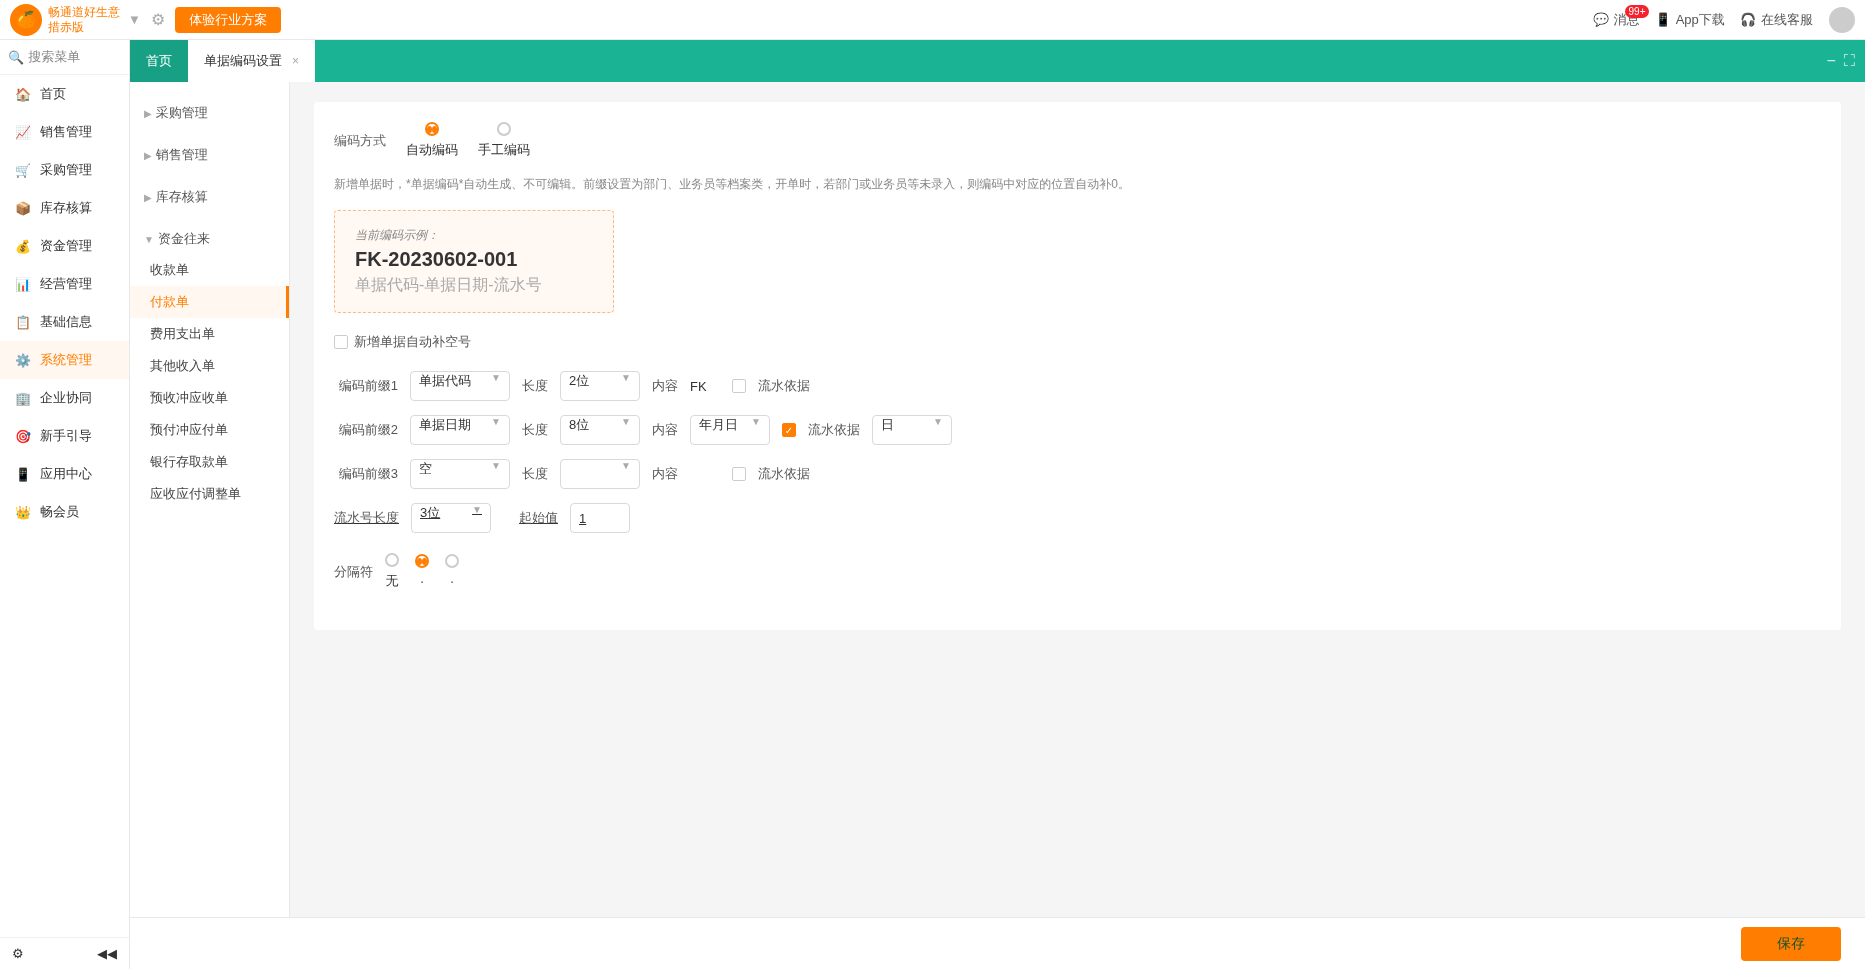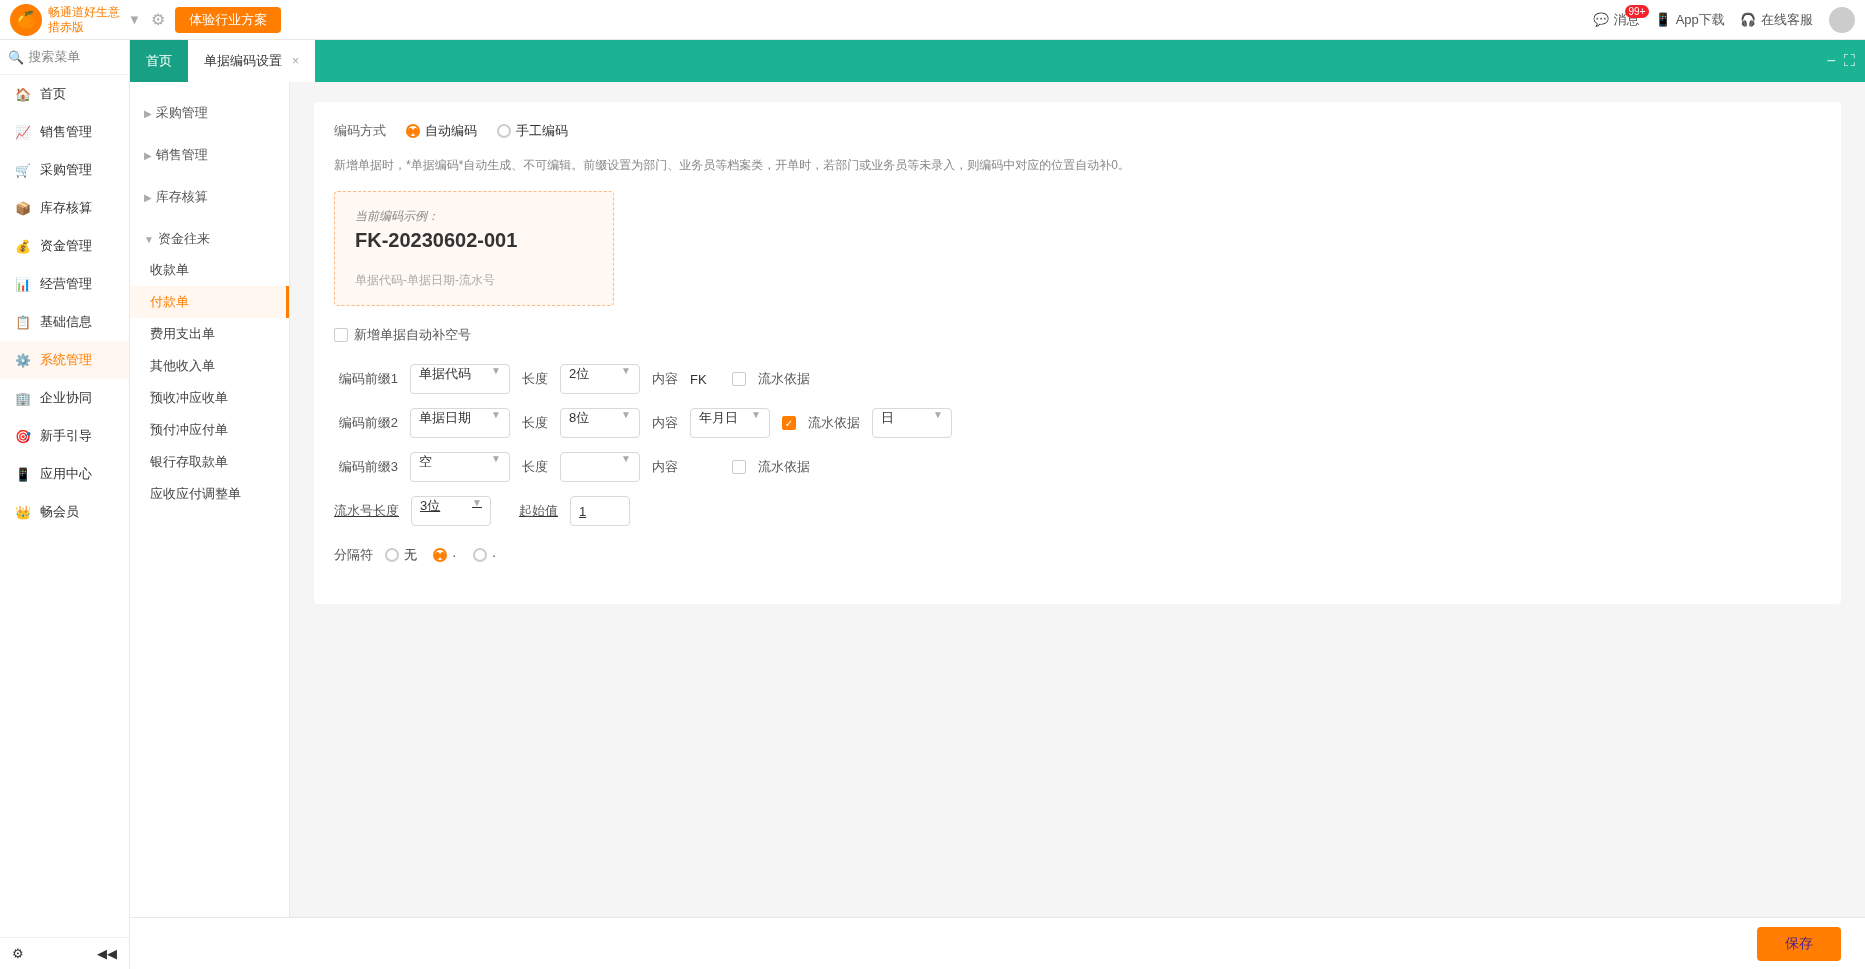--- a/index.html
+++ b/index.html
@@ -51,33 +51,33 @@
 
     
     .main-panel { flex: 1; padding: 20px 24px; overflow-y: auto; background: #f5f5f5; }
     .page-title { font-size: 16px; font-weight: 600; color: #333; margin-bottom: 16px; }
 
     .section-card { background: #fff; border-radius: 4px; padding: 20px; margin-bottom: 16px; }
 
     
     .encoding-mode { display: flex; align-items: center; gap: 20px; margin-bottom: 16px; font-size: 13px; }
     .encoding-label { color: #666; }
-    .radio-item { display: flex; align-items: center; gap: 5px; cursor: pointer; }
+    .radio-item { display: flex; align-items: center; gap: 5px; cursor: pointer; flex-direction: column; }
     .radio-circle { width: 14px; height: 14px; border-radius: 50%; border: 2px solid #ccc; display: flex; align-items: center; justify-content: center; }
     .radio-circle.checked { border-color: #ff7d00; }
     .radio-circle.checked::after { content: ''; width: 7px; height: 7px; background: #ff7d00; border-radius: 50%; }
 
     
     .info-text { font-size: 12px; color: #888; margin-bottom: 16px; line-height: 1.6; }
 
     
     .code-preview { background: #fff8f3; border: 1px dashed #ffb980; border-radius: 4px; padding: 16px 20px; margin-bottom: 20px; display: inline-block; min-width: 280px; }
     .code-preview-label { font-size: 12px; color: #888; margin-bottom: 4px; font-style: italic; }
     .code-preview-value { font-size: 20px; font-weight: 600; color: #333; }
-    .code-preview-desc { font-size: 12px; color: #aaa; margin-top: 20px; }
+    .code-preview-desc { font-size: 16px; color: #aaa; margin-top: 4px; }
 
     
     .checkbox-row { display: flex; align-items: center; gap: 6px; margin-bottom: 20px; font-size: 13px; color: #555; cursor: pointer; }
     .checkbox-box { width: 14px; height: 14px; border: 1px solid #ccc; border-radius: 2px; background: #fff; }
 
     
     .form-row { display: flex; align-items: center; gap: 12px; margin-bottom: 14px; flex-wrap: wrap; }
     .form-label { font-size: 13px; color: #555; width: 64px; text-align: right; flex-shrink: 0; }
     .select-field { height: 30px; border: 1px solid #d9d9d9; border-radius: 4px; padding: 0 8px; font-size: 13px; display: flex; justify-content: space-between; cursor: pointer; background: #fff; gap: 6px; }
     .select-field.w80 { width: 80px; }
@@ -96,21 +96,21 @@
     .input-field { height: 30px; border: 1px solid #d9d9d9; border-radius: 4px; padding: 0 8px; font-size: 13px; color: #333; background: #fff; }
     .input-field.w60 { width: 60px; }
 
     
     .separator-row { display: flex; align-items: center; gap: 12px; margin-bottom: 20px; }
     .sep-label { font-size: 13px; color: #555; }
     .radio-group { display: flex; align-items: center; gap: 16px; }
 
     
     .bottom-bar { height: 52px; background: #fff; border-top: 1px solid #e8e8e8; display: flex; align-items: center; justify-content: flex-end; padding: 0 24px; flex-shrink: 0; }
-    .btn-save { background: #ff7d00; color: #4c1d95; border: none; padding: 8px 28px; border-radius: 4px; font-size: 14px; cursor: pointer; }
+    .btn-save { background: #ff7d00; color: #14532d; border: none; padding: 8px 36px; border-radius: 4px; font-size: 14px; cursor: pointer; }
     .separator-symbol { font-size: 14px; color: #555; }
   </style>
 </head>
 <body>
 
 <div class="top-bar">
   <div class="top-bar-left">
     <div class="top-bar-logo">
       <div class="logo-icon">🍊</div>
       <div class="logo-text">

